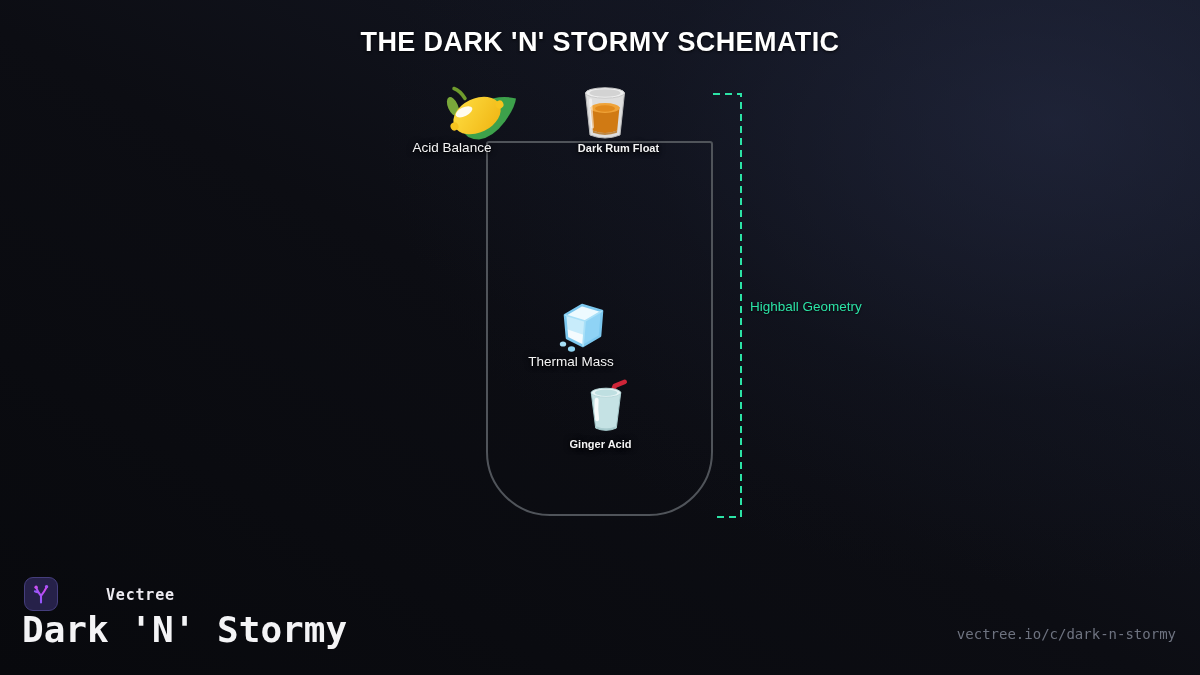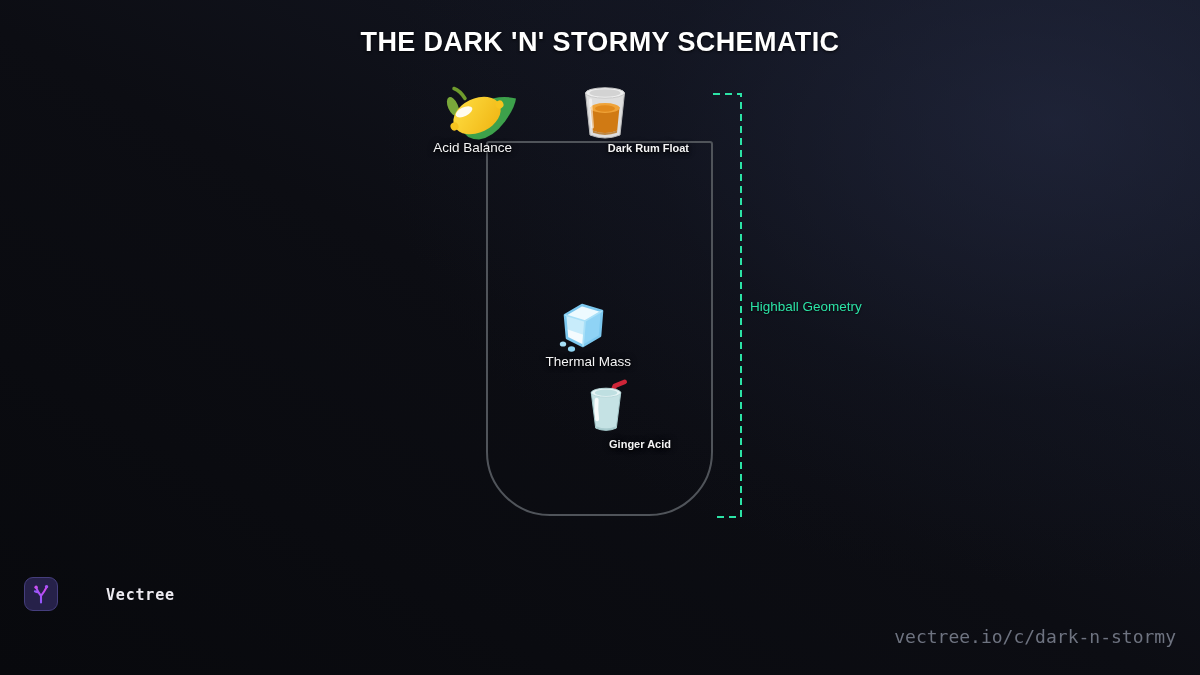--- a/index.html
+++ b/index.html
@@ -24,21 +24,21 @@
   .bracket-label{
     position:absolute;left:750px;top:271px;font-size:13.5px;
     color:#2ce3a6;white-space:nowrap;text-shadow:0 1px 2px rgba(0,0,0,.8);margin-top:28px;
   }
   .icon{position:absolute;}
   .icon-lemon{left:441px;top:85px;width:78px;height:59px;}
   .icon-rum{left:582px;top:86px;width:46px;height:55px;}
   .icon-ice{left:556px;top:298px;width:55px;height:55px;}
   .icon-cup{left:584px;top:377px;width:44px;height:57px;}
   .node-label{
-    position:absolute;text-align:right;color:#f4f4f5;white-space:nowrap;
+    position:absolute;text-align:center;color:#f4f4f5;white-space:nowrap;
     text-shadow:0 1px 3px rgba(0,0,0,.95), 0 0 6px rgba(0,0,0,.6);
   }
   .label-normal{font-size:13.5px;font-weight:400;}
   .label-bold{font-size:11px;font-weight:700;}
   .label-acid{left:392px;top:140px;width:120px;}
   .label-rum{left:548px;top:142px;width:141px;}
   .label-ice{left:511px;top:354px;width:120px;}
   .label-ginger{left:530px;top:438px;width:141px;}
   .footer-logo{
     position:absolute;left:24px;top:577px;width:34px;height:34px;
@@ -50,21 +50,21 @@
     font-family:"DejaVu Sans Mono", monospace;font-size:15px;font-weight:700;
     letter-spacing:.8px;color:#eceaf0;margin-left:40px;
   }
   .drink-title{
     position:absolute;left:22px;top:609px;
     font-family:"DejaVu Sans Mono", monospace;font-size:36px;font-weight:700;
     color:#f4f4f6;white-space:nowrap;
   }
   .share-url{
     position:absolute;right:24px;top:626px;
-    font-family:"DejaVu Sans Mono", monospace;font-size:18px;
+    font-family:"DejaVu Sans Mono", monospace;font-size:14px;
     color:#6e7380;white-space:nowrap;
   }
 </style>
 </head>
 <body>
 
 <div class="canvas">
 
   <h1 class="title">THE DARK 'N' STORMY SCHEMATIC</h1>
 
@@ -137,15 +137,16 @@
             <stop offset="1" stop-color="#d946ef"></stop>
         </linearGradient>
       </defs>
       <path d="M17 26 V19 M17 19 C15 16.5 13.5 14.5 12.2 11 M17 19 C19 16.5 20.8 14 22.5 10.5 M14.6 15.5 L11.6 14.6" fill="none" stroke="url(#vGrad)" stroke-width="2.2" stroke-linecap="round"></path>
       <circle cx="11.8" cy="9.8" r="1.8" fill="#c750f0"></circle>
       <circle cx="22.9" cy="9.2" r="1.8" fill="#a855f7"></circle>
       <circle cx="10.6" cy="14.2" r="1.2" fill="#8b5cf6"></circle>
     </svg>
   </div>
   <div class="brand-name">Vectree</div>
+  <div class="drink-title">Dark 'N' Stormy</div>
   <div class="share-url">vectree.io/c/dark-n-stormy</div>
 
 </div>
 
 </body></html>

